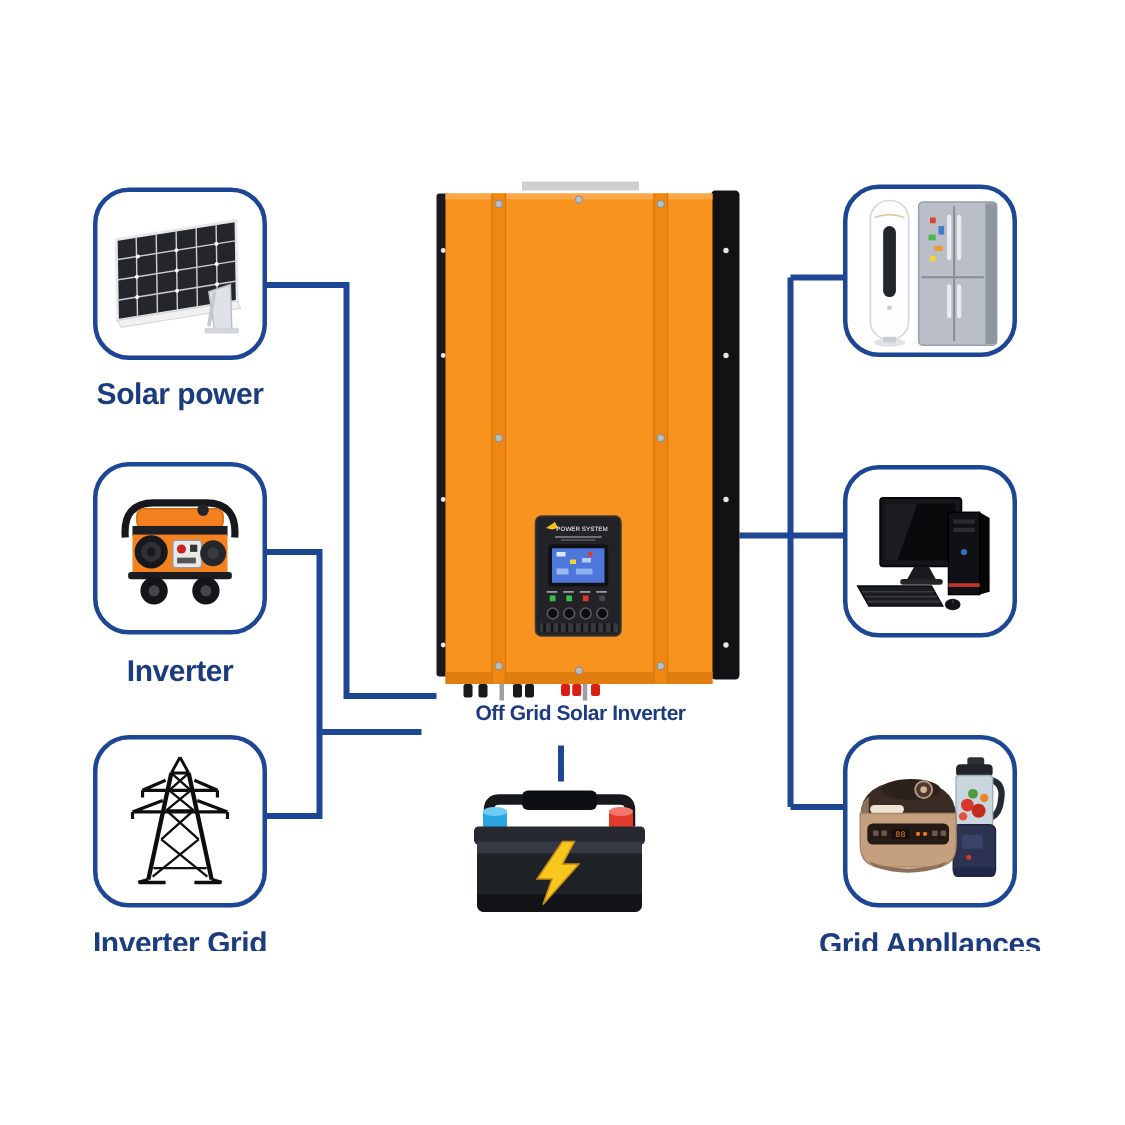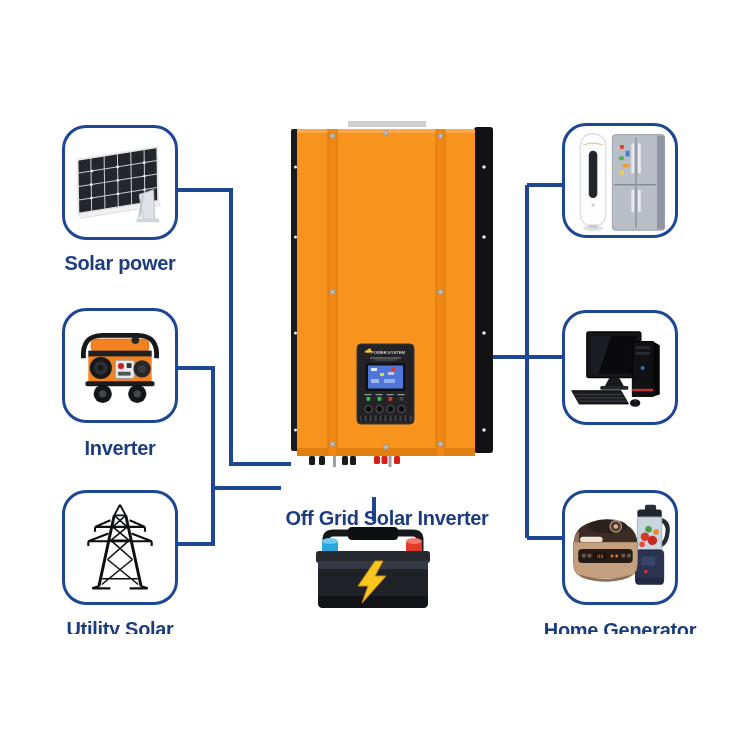--- a/index.html
+++ b/index.html
@@ -18,21 +18,21 @@
   .node-box{
     position:absolute;width:116px;height:115px;border:3px solid var(--blue);
     border-radius:24px;background:#fff;box-sizing:border-box;
     display:flex;align-items:center;justify-content:center;
   }
   .node-box svg{display:block;}
   .node-label{
     position:absolute;width:210px;text-align:center;color:var(--text-blue);
     font-size:20px;font-weight:600;letter-spacing:-0.3px;white-space:nowrap;
   }
-  .inverter-label{font-size:20px;width:210px;margin-top:40px;}
+  .inverter-label{font-size:14px;width:210px;}
   .abs{position:absolute;}
 </style>
 </head>
 <body>
 
 <div class="canvas">
 
   <svg class="connectors" viewBox="0 0 750 750">
     <path d="M178 190 H231 V464 H291"></path>
     <path d="M178 368 H213 V544 H178"></path>
@@ -111,21 +111,21 @@
         <path d="M44,16 L57.5,28 M56,16 L42.5,28 M42.5,28 H57.5" stroke-width="1.6"></path>
         <path d="M42.5,28 L59.5,42 M57.5,28 L40.5,42 M40.5,42 H59.5" stroke-width="1.6"></path>
         <path d="M40.5,42 L63,62 M59.5,42 L37,62" stroke-width="1.6"></path>
         <path d="M37,62 L69,88 M63,62 L31,88 M31.5,82 H68.5" stroke-width="1.6"></path>
         <path d="M24,28 H76 M24,28 L40,21 M76,28 L60,21 M24,28 V33 M76,28 V33" stroke-width="2.2"></path>
         <path d="M17,43 H83 M17,43 L38,35 M83,43 L62,35 M17,43 V48 M83,43 V48" stroke-width="2.2"></path>
         <path d="M28,90 L21,92 M72,90 L79,92 M22,92 H40 M60,92 H78" stroke-width="2.4"></path>
       </g>
     </svg>
   </div>
-  <div class="node-label" style="left:15px;top:618px;">Utility Solar</div>
+  <div class="node-label" style="left:15px;top:618px;">Inverter Grid</div>
 
   <svg class="abs" style="left:288px;top:113px;" width="208" height="354" viewBox="0 0 208 354">
     <rect x="60" y="8" width="78" height="6" fill="#cfcfcf"></rect>
 
     <rect x="3" y="16" width="9" height="322" rx="2" fill="#1a1a1c"></rect>
     <rect x="186" y="14" width="19" height="326" rx="3" fill="#121214"></rect>
     <g fill="#e8e8e8">
       <circle cx="7.5" cy="54" r="1.6"></circle>
         <circle cx="7.5" cy="124" r="1.6"></circle>
       <circle cx="7.5" cy="220" r="1.6"></circle>
@@ -326,15 +326,15 @@
       <circle cx="54" cy="64.5" r="1.5" fill="#f07820"></circle>
       <g fill="#6b5a4c">
         <rect x="17" y="62" width="4" height="4" rx="1"></rect>
           <rect x="23" y="62" width="4" height="4" rx="1"></rect>
         <rect x="59" y="62" width="4" height="4" rx="1"></rect>
           <rect x="65" y="62" width="4" height="4" rx="1"></rect>
       </g>
       <path d="M14,84 q28,10 56,0 l-4,4 q-24,8 -48,0 z" fill="#8d6f58"></path>
     </svg>
   </div>
-  <div class="node-label" style="left:515px;top:619px;">Home Generator</div>
+  <div class="node-label" style="left:515px;top:619px;">Grid Appllances</div>
 
 </div>
 
 </body></html>

